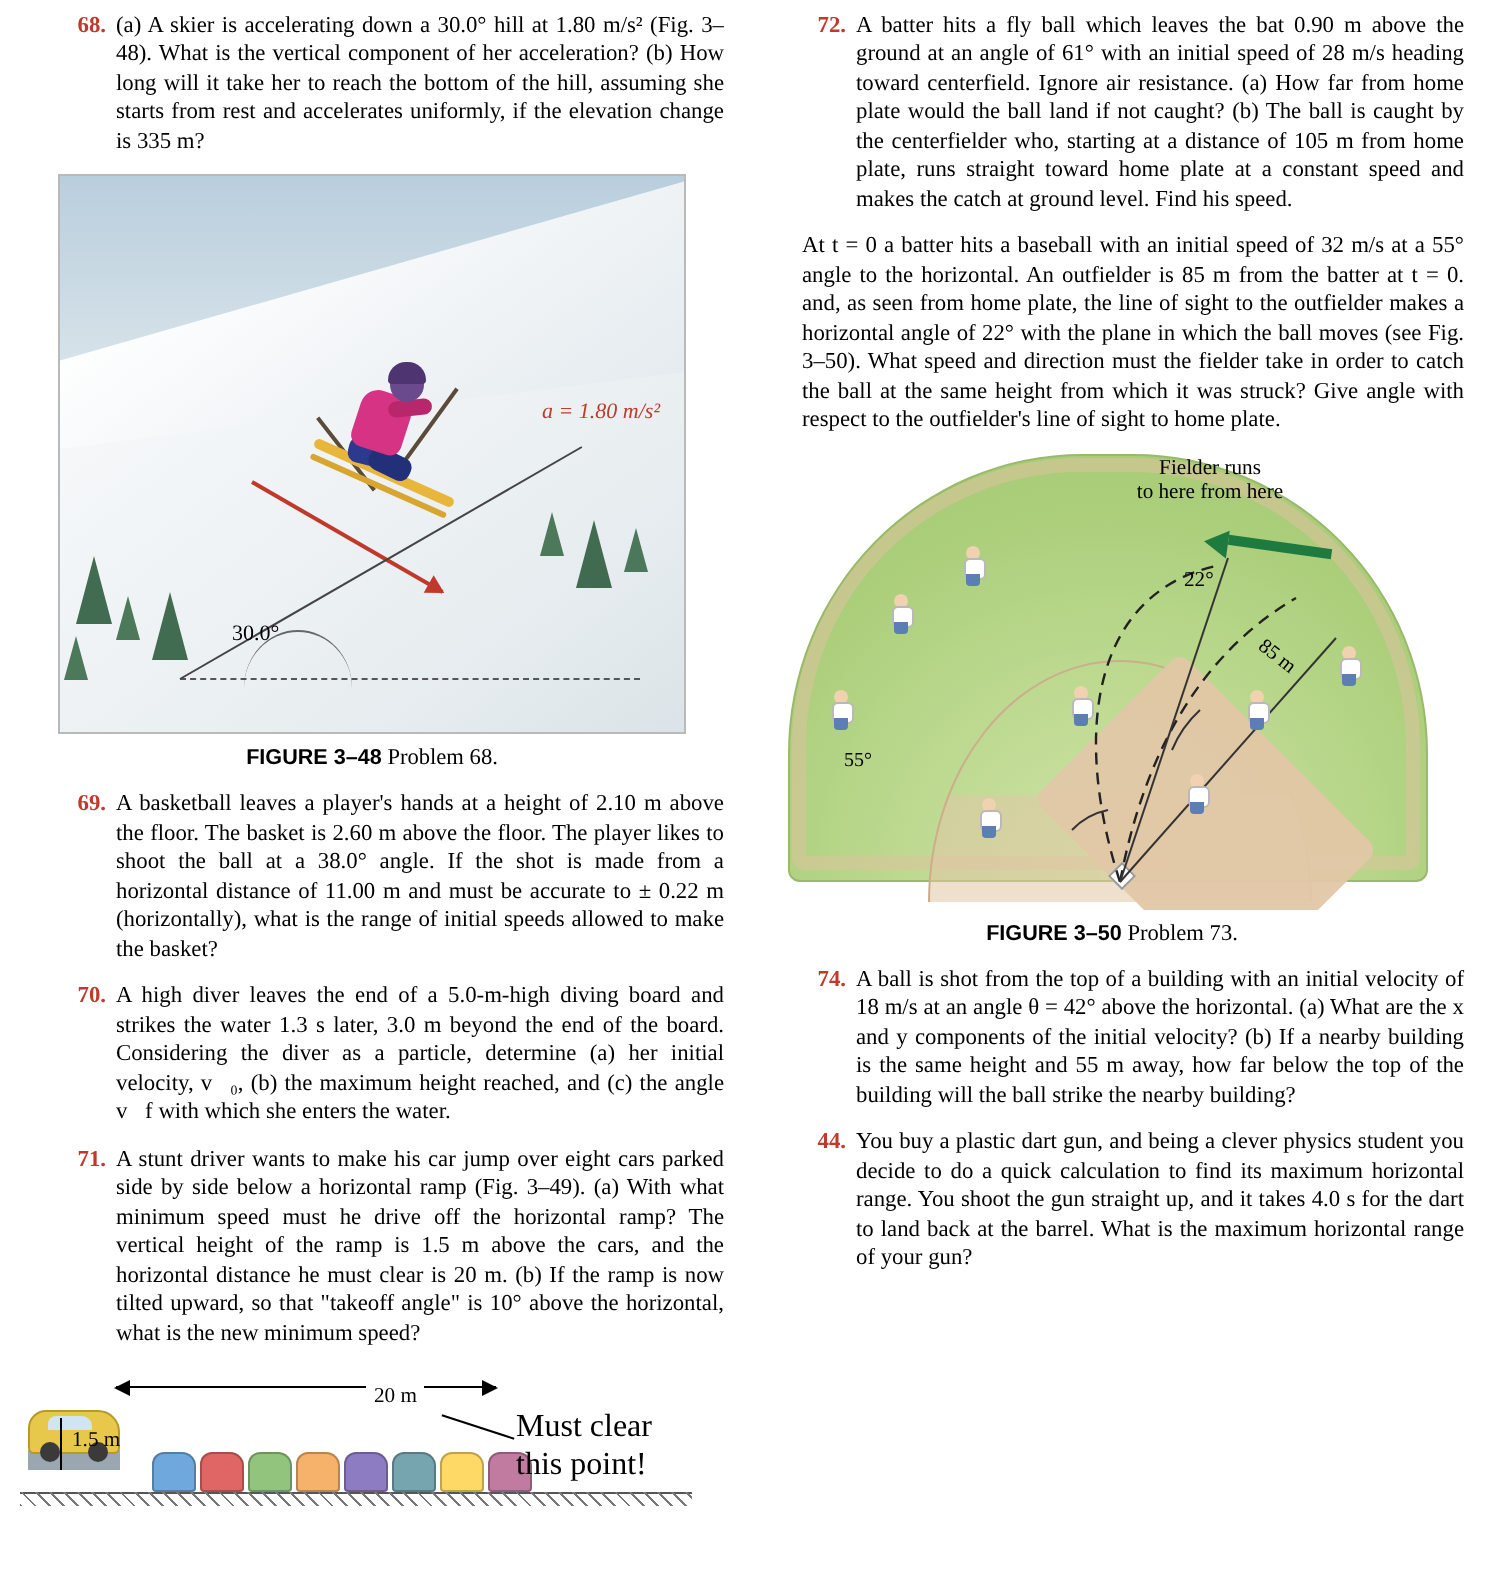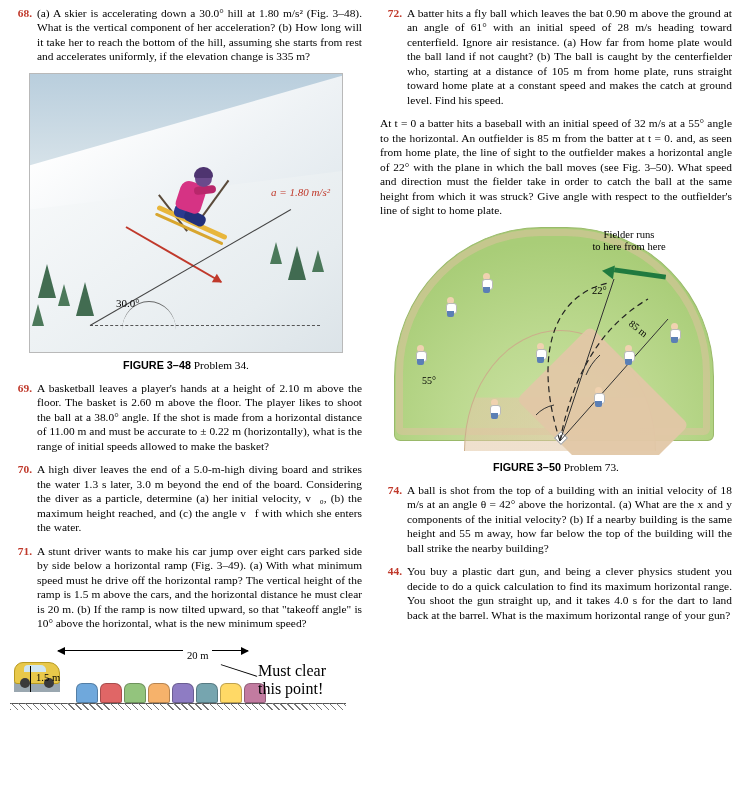--- a/index.html
+++ b/index.html
@@ -27,20 +27,21 @@
     gap: 18px;
   }
   .col {
     width: 352px;
   }
   .prob {
     display: flex;
     margin-bottom: 9px;
     font-size: 11.4px;
     line-height: 1.27;
+    margin-left: 21px;
   }
   .prob .num {
     color: #c0392b;
     font-weight: bold;
     width: 22px;
     flex: 0 0 22px;
     text-align: right;
     padding-right: 5px;
     font-size: 11.4px;
   }
@@ -275,21 +276,21 @@
     opacity:.55;
   }
   .home-plate {
     position:absolute; left:170px; bottom:12px; width:8px; height:8px;
     background:#fff; border:1px solid #999; transform: rotate(45deg);
   }
   .dashed-path {
     position:absolute; left:0; top:0; width:100%; height:100%;
   }
   .fielder-note {
-    position:absolute; left:168px; top:2px; width:150px;
+    position:absolute; left:144px; top:2px; width:150px;
     font-size:10.6px; line-height:1.2; text-align:center;
   }
   .angle22 {
     position:absolute; left:206px; top:58px; font-size:10.6px;
   }
   .angle55 {
     position:absolute; left:36px; top:148px; font-size:10px;
   }
   .dist85 {
     position:absolute; left:242px; top:96px; font-size:10.2px;
@@ -355,21 +356,21 @@
         <div class="accel-label">a = 1.80 m/s²</div>
 
         <div class="dash-line"></div>
         <div class="slope-line"></div>
         <div class="angle-arc"></div>
         <div class="angle-label">30.0°</div>
       </div>
 
       <div class="figcap">
         <span class="cap-title">FIGURE 3–48</span>
-        <span class="cap-sub">Problem 34.</span>
+        <span class="cap-sub">Problem 68.</span>
       </div>
 
       <div class="prob">
         <div class="num">69.</div>
         <div class="body">A basketball leaves a player's hands at a height of 2.10 m above the floor. The basket is 2.60 m above the floor. The player likes to shoot the ball at a 38.0° angle. If the shot is made from a horizontal distance of 11.00 m and must be accurate to ± 0.22 m (horizontally), what is the range of initial speeds allowed to make the basket?</div>
       </div>
 
       <div class="prob">
         <div class="num">70.</div>
         <div class="body">A high diver leaves the end of a 5.0-m-high diving board and strikes the water 1.3 s later, 3.0 m beyond the end of the board. Considering the diver as a particle, determine (a) her initial velocity, v⃗₀, (b) the maximum height reached, and (c) the angle v⃗f with which she enters the water.</div>

